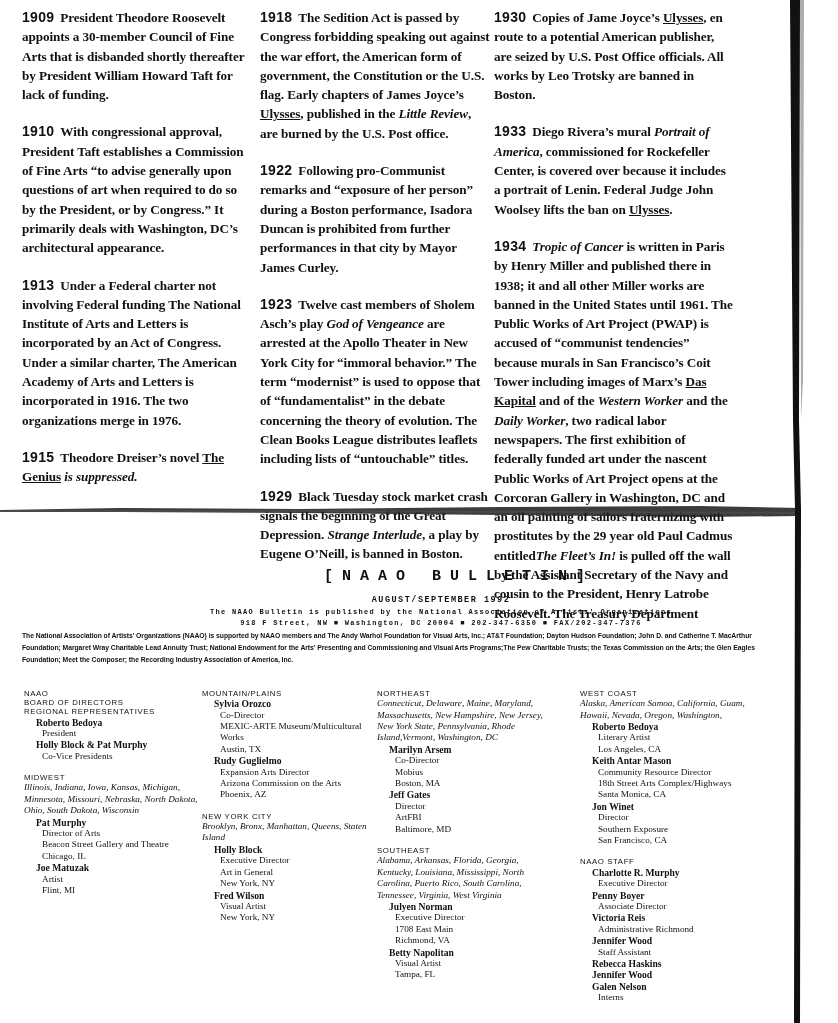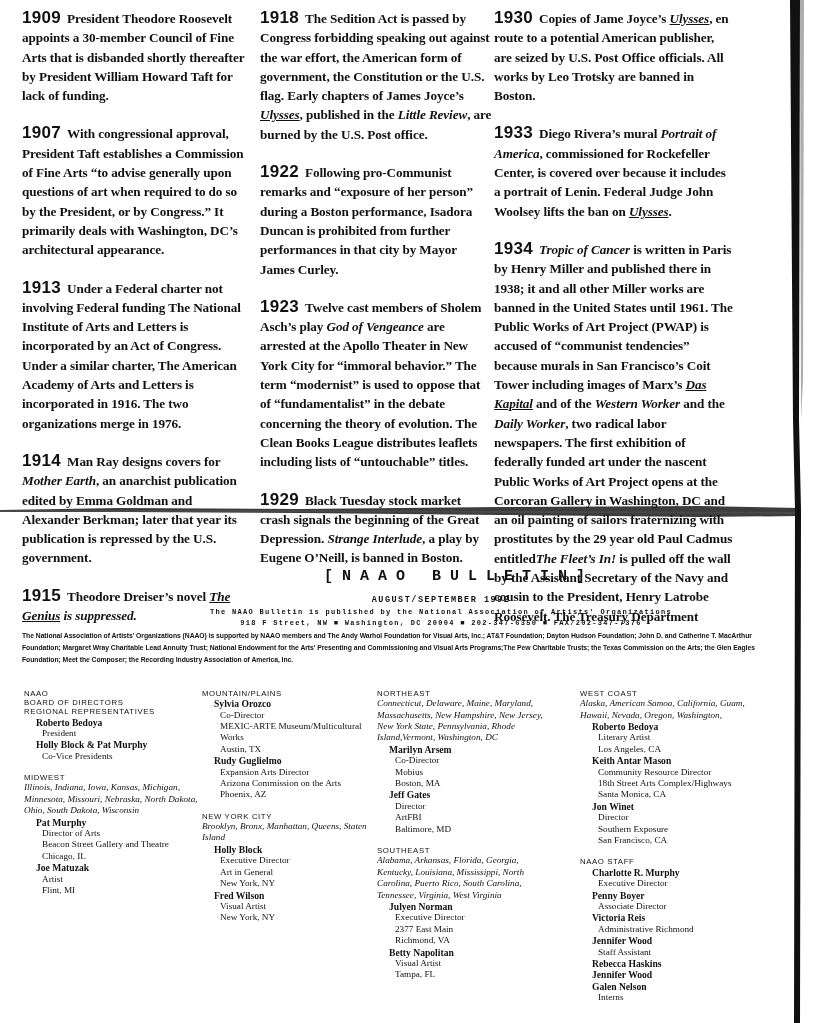--- a/index.html
+++ b/index.html
@@ -5,23 +5,23 @@
   * { box-sizing: border-box; margin: 0; padding: 0; }
   html, body { width: 838px; height: 1023px; background: #ffffff; overflow: hidden; }
   body { position: relative; font-family: "Liberation Serif", "DejaVu Serif", serif; color: #111; }
 
   .col { position: absolute; top: 8px; }
   .col1 { left: 22px; width: 228px; }
   .col2 { left: 260px; width: 232px; }
   .col3 { left: 494px; width: 240px; }
 
   .entry { font-size: 13.2px; line-height: 19.3px; font-weight: bold; margin-bottom: 18px; letter-spacing: -0.1px; }
-  .year { font-family: "Liberation Sans", "DejaVu Sans", sans-serif; font-weight: 900; font-size: 17px; margin-right: 6px; letter-spacing: 0.3px; }
+  .year { font-family: "Liberation Sans", "DejaVu Sans", sans-serif; font-weight: 900; font-size: 14px; margin-right: 6px; letter-spacing: 0.3px; }
   .entry i { font-style: italic; }
-  .entry u { text-decoration: underline; font-style: italic; }
+  .entry u { text-decoration: underline; }
 
   .fold-h { position: absolute; left: 0; top: 502px; width: 800px; height: 16px; }
   .fold-v { position: absolute; left: 786px; top: 0; width: 20px; height: 1023px; }
 
   .masthead { position: absolute; left: 0; top: 568px; width: 838px; text-align: center; font-family: Liberation Mono, monospace; font-weight: 900; }
   .mast-title { font-size: 15px; letter-spacing: 9px; margin-left: 80px; }
   .mast-date { font-size: 8.5px; letter-spacing: 1.5px; margin-top: 10px; margin-left: 44px; }
   .mast-line { font-size: 7px; letter-spacing: 1.3px; margin-top: 3px; margin-left: 44px; }
 
   .support { position: absolute; left: 22px; top: 630px; width: 770px; font-family: "Liberation Sans", "DejaVu Sans", sans-serif; font-weight: 900; font-size: 6.8px; line-height: 12px; letter-spacing: -0.05px; }
@@ -35,23 +35,22 @@
   .states { font-style: italic; }
   .person { font-weight: bold; font-size: 9.6px; padding-left: 12px; }
   .detail { padding-left: 18px; }
   .gap { height: 11px; }
 </style>
 </head>
 <body>
 
 <div class="col col1">
   <p class="entry"><span class="year">1909</span><span>President Theodore Roosevelt appoints a 30-member Council of Fine Arts that is disbanded shortly thereafter by President William Howard Taft for lack of funding.</span></p>
-  <p class="entry"><span class="year">1907</span><span>With congressional approval, President Taft establishes a Commission of Fine Arts “to advise generally upon questions of art when required to do so by the President, or by Congress.”  It primarily deals with Washington, DC’s architectural appearance.</span></p>
+  <p class="entry"><span class="year">1910</span><span>With congressional approval, President Taft establishes a Commission of Fine Arts “to advise generally upon questions of art when required to do so by the President, or by Congress.”  It primarily deals with Washington, DC’s architectural appearance.</span></p>
   <p class="entry"><span class="year">1913</span><span>Under a Federal charter not involving Federal funding The National Institute of Arts and Letters is incorporated by an Act of Congress. Under a similar charter, The American Academy of Arts and Letters is incorporated in 1916.  The two organizations merge in 1976.</span></p>
-  <p class="entry"><span class="year">1914</span><span>Man Ray designs covers for </span><i>Mother Earth</i><span>, an anarchist publication edited by Emma Goldman and Alexander Berkman; later that year its publication is repressed by the U.S. government.</span></p>
   <p class="entry"><span class="year">1915</span><span>Theodore Dreiser’s novel </span><u>The Genius</u><i> is suppressed.</i></p>
 </div>
 
 <div class="col col2">
   <p class="entry"><span class="year">1918</span><span>The Sedition Act is passed by Congress forbidding speaking out against the war effort, the American form of government, the Constitution or the U.S. flag.  Early chapters of James Joyce’s </span><u>Ulysses</u><span>, published in the </span><i>Little Review</i><span>, are burned by the U.S. Post office.</span></p>
   <p class="entry"><span class="year">1922</span><span>Following pro-Communist remarks and “exposure of her person” during a Boston performance, Isadora Duncan is prohibited from further performances in that city  by Mayor James Curley.</span></p>
   <p class="entry"><span class="year">1923</span><span>Twelve cast members of Sholem Asch’s play </span><i>God of Vengeance</i><span> are arrested at the Apollo Theater in New York City for “immoral behavior.”  The term “modernist” is used to oppose that of “fundamentalist” in the debate concerning the theory of evolution.   The Clean Books League distributes leaflets including lists of “untouchable” titles.</span></p>
   <p class="entry"><span class="year">1929</span><span>Black Tuesday stock market crash signals the beginning of the Great Depression.  </span><i>Strange Interlude</i><span>, a play by Eugene O’Neill, is banned in Boston.</span></p>
 </div>
 
@@ -141,21 +140,21 @@
     <div class="detail">Director</div>
     <div class="detail">ArtFBI</div>
     <div class="detail">Baltimore, MD</div>
   </div>
   <div class="gap"></div>
   <div>
     <div class="sec-head">SOUTHEAST</div>
     <div class="states">Alabama, Arkansas, Florida, Georgia, Kentucky, Louisiana, Mississippi, North Carolina, Puerto Rico, South Carolina, Tennessee, Virginia, West Virginia</div>
     <div class="person">Julyen Norman</div>
     <div class="detail">Executive Director</div>
-    <div class="detail">2377 East Main</div>
+    <div class="detail">1708 East Main</div>
     <div class="detail">Richmond, VA</div>
     <div class="person">Betty Napolitan</div>
     <div class="detail">Visual Artist</div>
     <div class="detail">Tampa, FL</div>
   </div>
 </div>
 
 <div class="dir dir4">
   <div>
     <div class="sec-head">WEST COAST</div>

